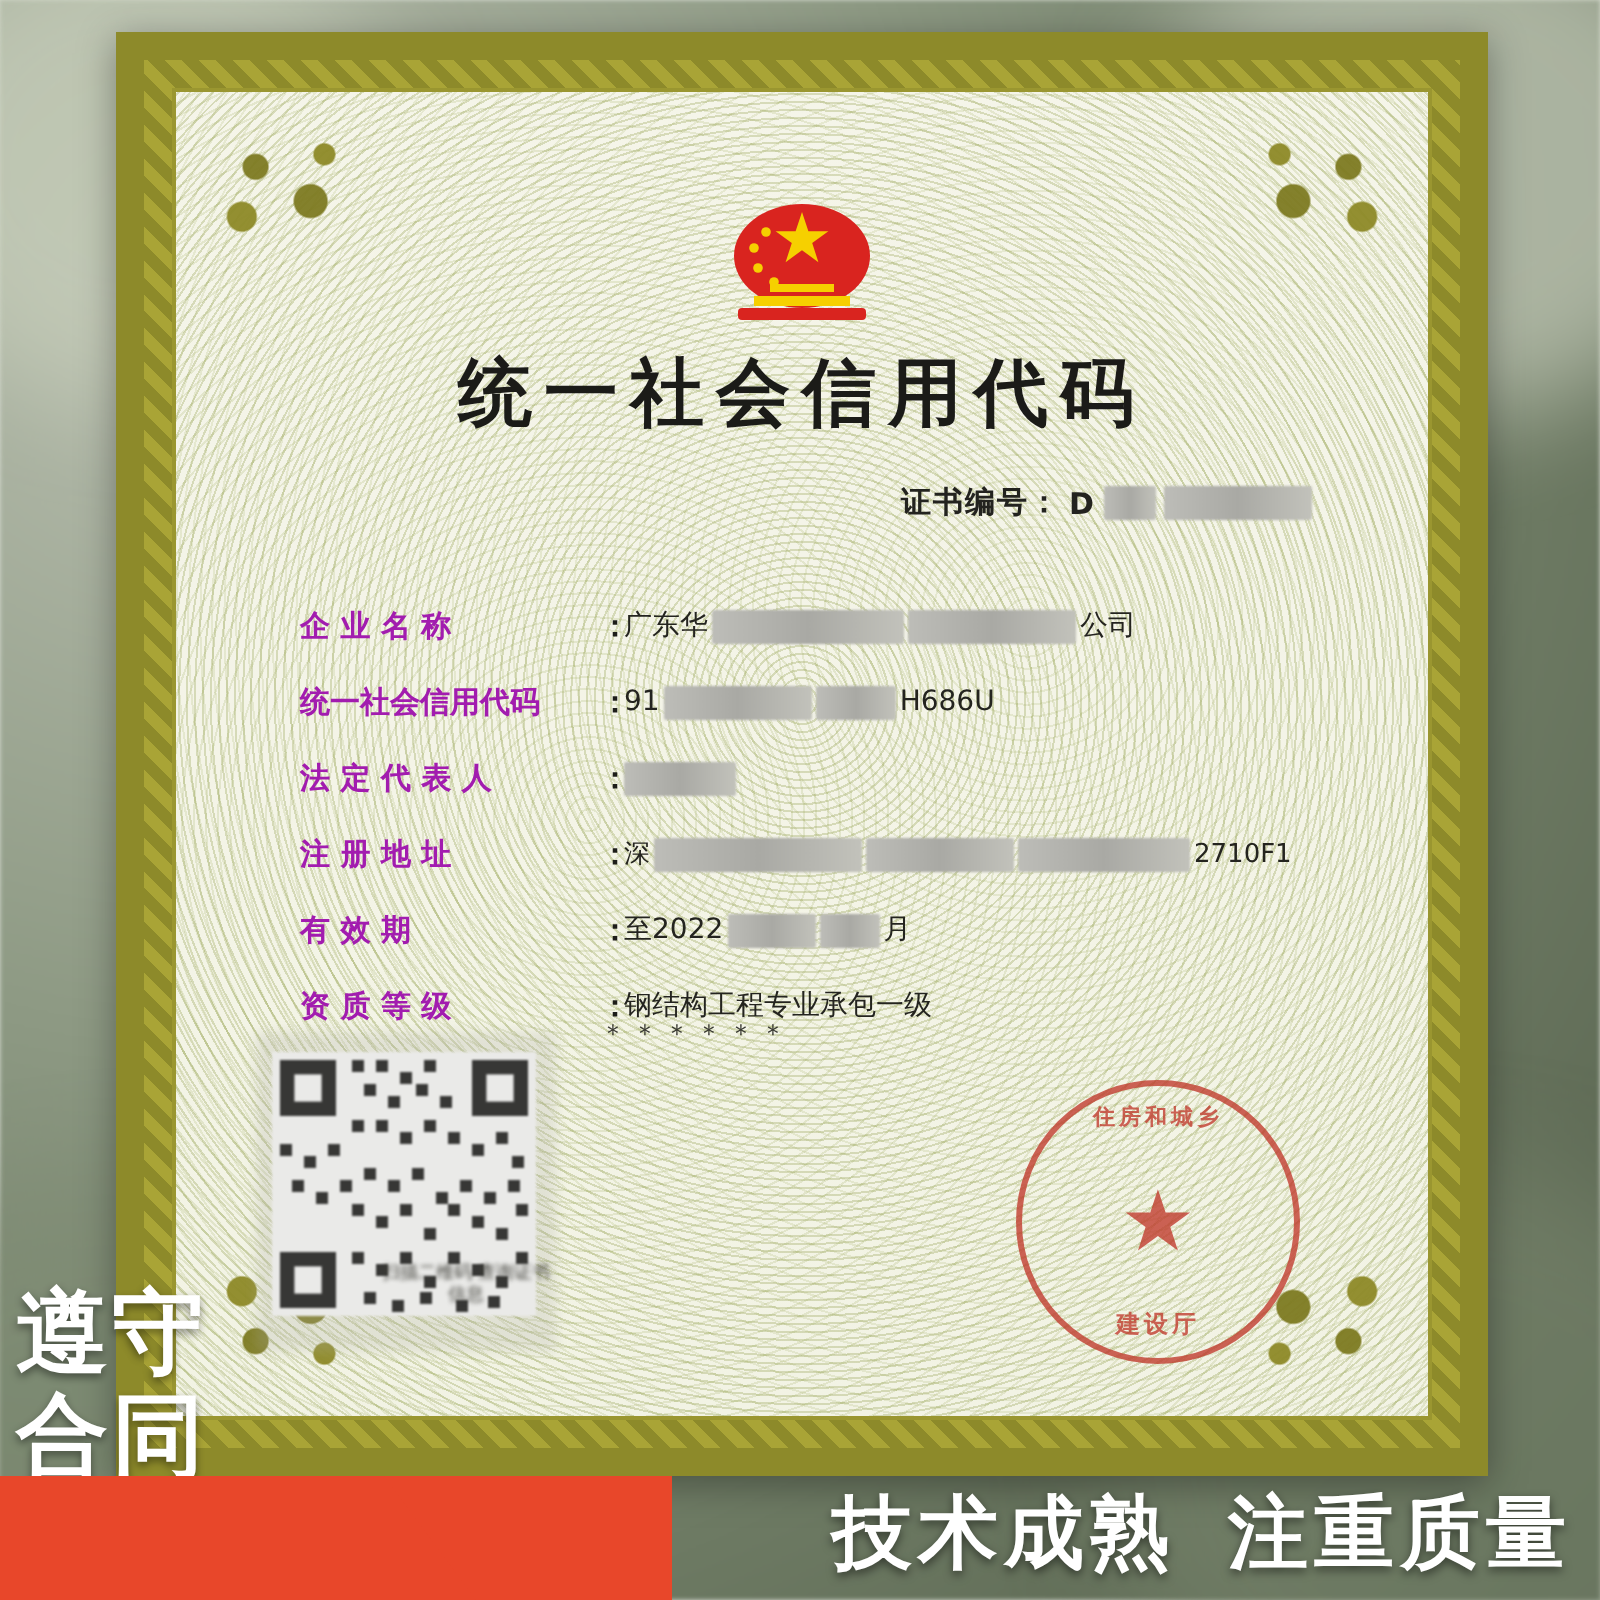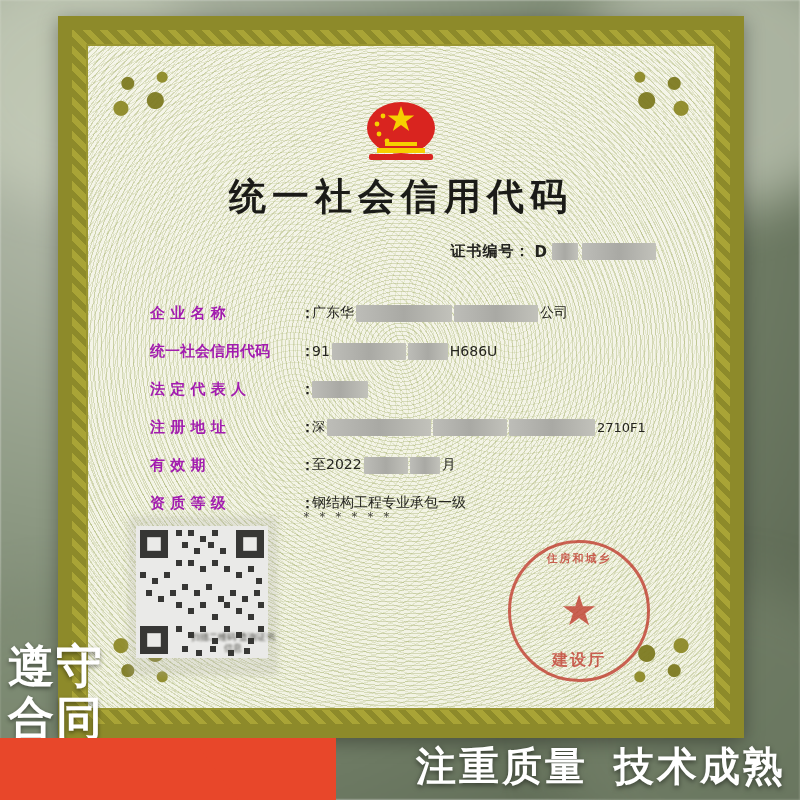--- a/index.html
+++ b/index.html
@@ -251,21 +251,21 @@
     position: absolute;
     left: 0;
     top: 8px;
     width: 100%;
     text-align: center;
     font-size: 11px;
     font-weight: bold;
     letter-spacing: 2px;
     font-family: "DejaVu Sans", sans-serif;
   }
-  .seal .seal-text.bottom { top: auto; bottom: 8px; font-size: 16px; font-family: Liberation Serif, serif; }
+  .seal .seal-text.bottom { top: auto; bottom: 8px; font-size: 12px; font-family: Liberation Serif, serif; }
 
   
   .mk-left {
     position: absolute;
     left: 8px;
     bottom: 56px;
     font-family: "DejaVu Sans", sans-serif;
     font-weight: bold;
     font-size: 46px;
     line-height: 52px;
@@ -488,17 +488,17 @@
 
   <div class="mk-left">
     <div>遵守</div>
     <div>合同</div>
   </div>
 
   <div class="mk-banner"></div>
   <div class="mk-tri"></div>
 
   <div class="mk-bottom">
+    <span>技术成熟</span>
     <span>注重质量</span>
-    <span>技术成熟</span>
   </div>
 
 </div>
 
 </body></html>

